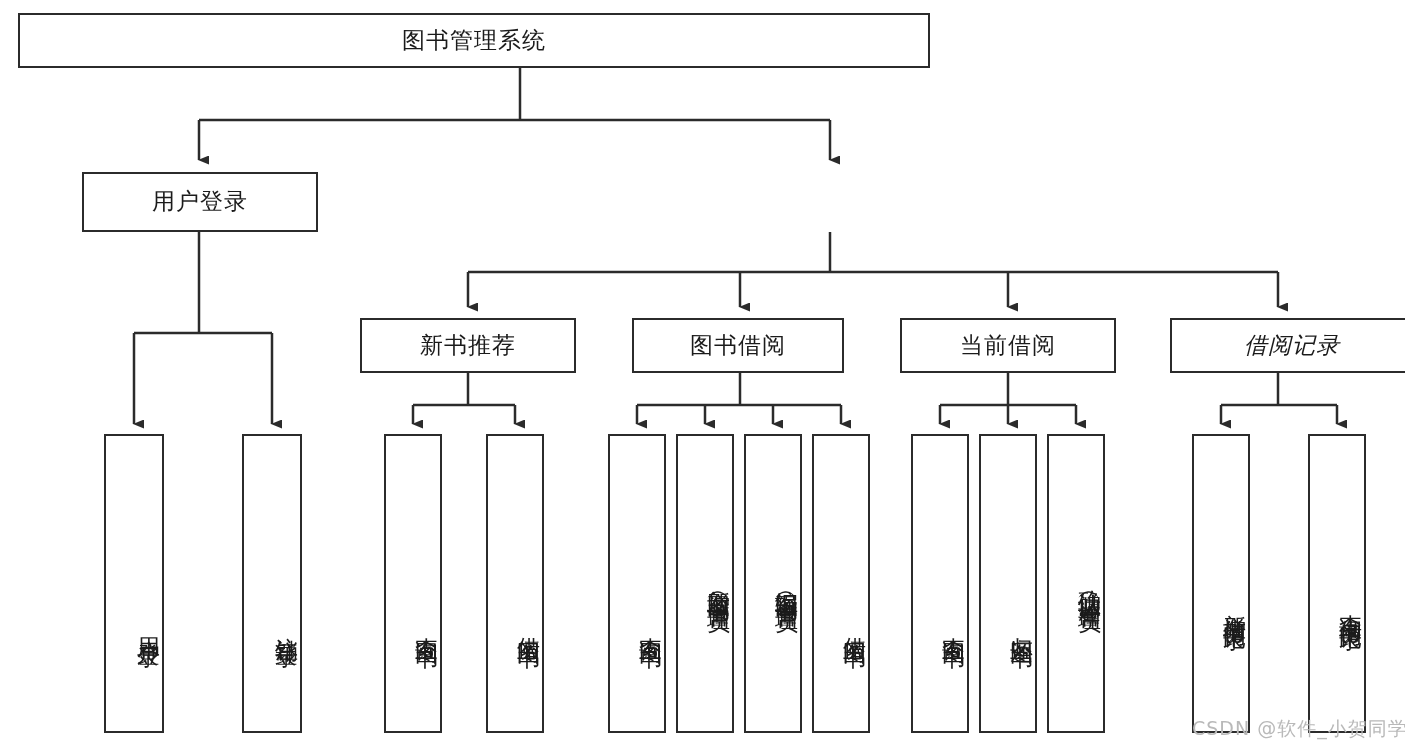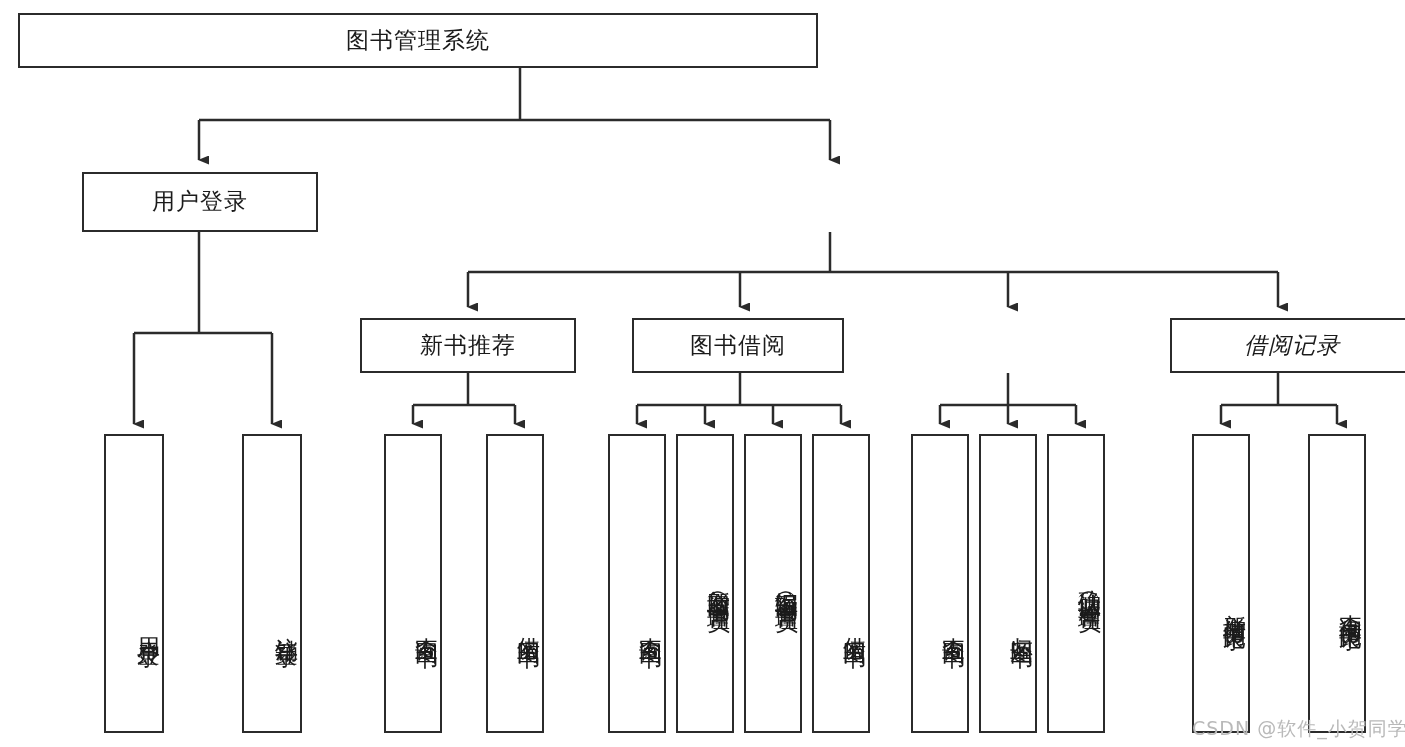--- a/index.html
+++ b/index.html
@@ -115,37 +115,40 @@
       <path d="M1076,405 L1076,424" marker-end="url(#arrow)"></path>
 
       <path d="M1278,373 L1278,405"></path>
       <path d="M1221,405 L1337,405"></path>
       <path d="M1221,405 L1221,424" marker-end="url(#arrow)"></path>
       <path d="M1337,405 L1337,424" marker-end="url(#arrow)"></path>
 
     </g>
   </svg>
 
-  <div class="node horiz" style="left:18px; top:13px; width:800px; height:55px;">
+  <div class="node horiz" style="left:18px; top:13px; width:912px; height:55px;">
     <span>图书管理系统</span>
   </div>
 
   <div class="node horiz" style="left:82px; top:172px; width:236px; height:60px;">
     <span>用户登录</span>
   </div>
 
 
   <div class="node horiz" style="left:360px; top:318px; width:216px; height:55px;">
     <span>新书推荐</span>
   </div>
 
   <div class="node horiz" style="left:632px; top:318px; width:212px; height:55px;">
     <span>图书借阅</span>
   </div>
 
+  <div class="node horiz" style="left:900px; top:318px; width:216px; height:55px;">
+    <span>当前借阅</span>
+  </div>
 
   <div class="node horiz" style="left:1170px; top:318px; width:244px; height:55px;font-style:italic;">
     <span>借阅记录</span>
   </div>
 
   <div class="node vert" style="left:104px; top:434px; width:60px; height:299px; padding-top:88px;">
     <span class="vtext">用户登录</span>
   </div>
 
   <div class="node vert" style="left:242px; top:434px; width:60px; height:299px; padding-top:88px;">

